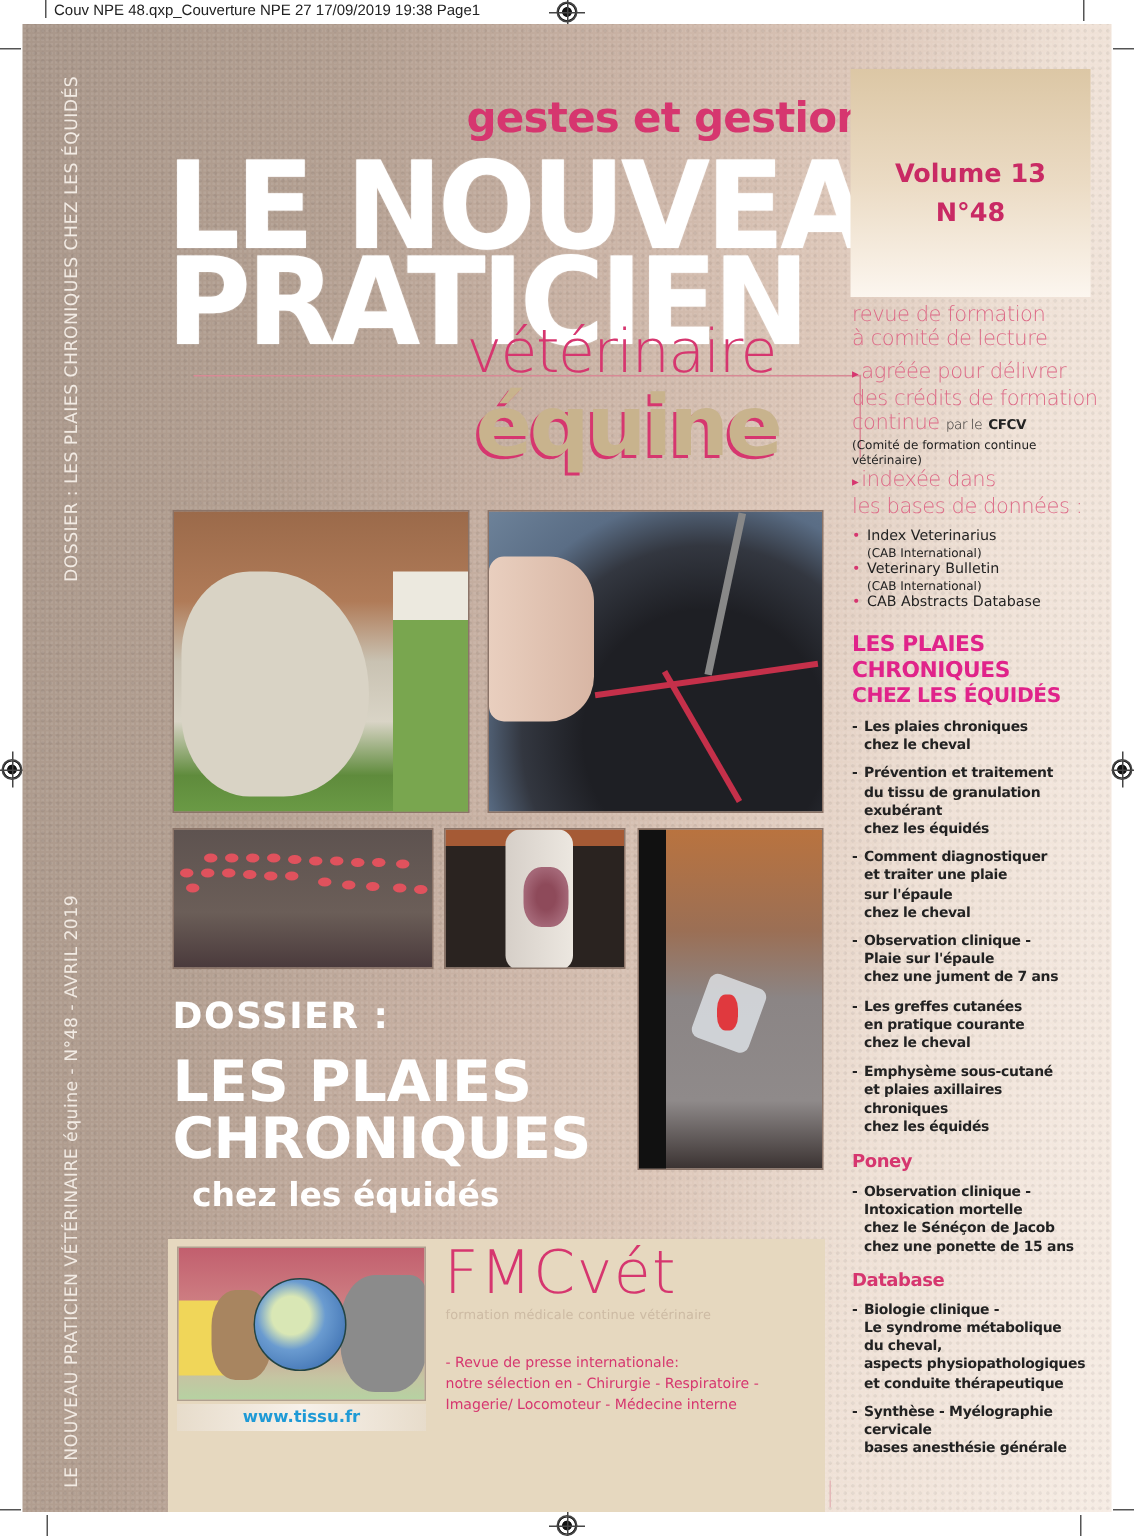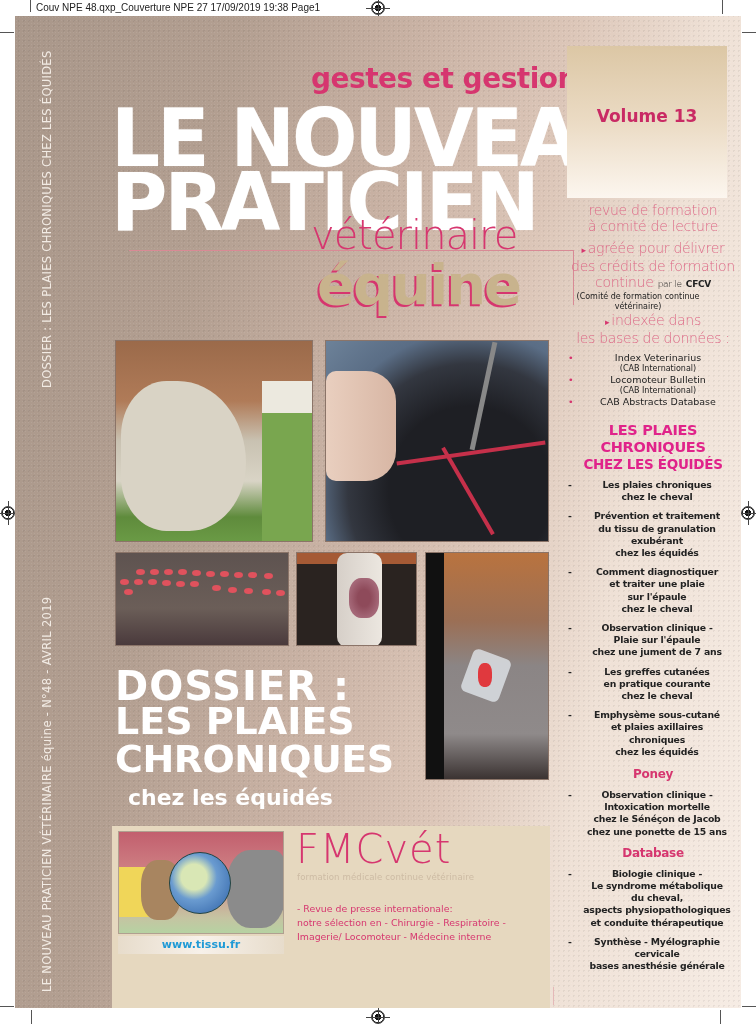--- a/index.html
+++ b/index.html
@@ -34,21 +34,21 @@
   .rule { position: absolute; left: 114px; top: 234px; width: 445px; height: 1px; background: #d88a95; }
   .rule-v { position: absolute; left: 558px; top: 234px; width: 1px; height: 55px; background: #d88a95; }
   .equine { position: absolute; left: 302px; top: 236px; font-family: "DejaVu Sans", sans-serif; font-weight: 900; font-size: 56px; color: #c8b38d; letter-spacing: -2px; text-shadow: -2px 2px 0 #d6366f; }
 
   
   .vol-box { position: absolute; left: 552px; top: 30px; width: 160px; height: 152px; background: linear-gradient(180deg, #dcc7a5 0%, #ebdbc4 50%, #fcf6ef 100%); }
   .vol-text { position: absolute; left: 0; right: 0; text-align: center; color: #c92a64; font-family: "DejaVu Sans", sans-serif; font-weight: bold; font-size: 17px; }
   .vol-1 { top: 60px; }
   .vol-2 { top: 86px; }
 
-  .right-col { position: absolute; left: 553px; top: 186px; width: 170px; font-family: "DejaVu Sans", sans-serif; text-align: center; }
+  .right-col { position: absolute; left: 553px; top: 186px; width: 170px; font-family: "DejaVu Sans", sans-serif; }
   .lite { color: #d6366f; font-weight: 300; font-size: 14px; line-height: 16px; letter-spacing: -0.3px; }
   .lite.pink-soft { color: #dd6a87; }
   .tri { color: #d6366f; font-size: 9px; margin-right: 2px; }
   .small-dark { color: #222; font-size: 8px; line-height: 10px; }
   .bold-dark { color: #222; font-weight: bold; font-size: 9px; }
   .idx { list-style: none; margin-top: 6px; }
   .idx li { font-size: 9.5px; color: #222; line-height: 12px; padding-left: 10px; position: relative; }
   .idx li .bullet { position: absolute; left: 0; color: #d6366f; }
   .idx li .sub { display: block; font-size: 8px; line-height: 10px; }
 
@@ -72,21 +72,21 @@
   .p3 .dot { position: absolute; width: 9px; height: 6px; border-radius: 50%; background: #e0525d; }
   .p4 { left: 281px; top: 536px; width: 121px; height: 94px; background: linear-gradient(180deg, #a55a35 0 12%, #2a2320 12% 100%); }
   .p4 .leg { position: absolute; left: 40px; top: 0; width: 45px; height: 94px; background: linear-gradient(90deg, #d6cfc8, #ece7e0); border-radius: 10px; }
   .p4 .wound { position: absolute; left: 52px; top: 25px; width: 30px; height: 40px; background: radial-gradient(#8e4a5a 30%, #a46777 70%); border-radius: 40%; }
   .p5 { left: 410px; top: 536px; width: 124px; height: 228px; background: linear-gradient(180deg, #b9733f 0%, #9b6f55 30%, #8b8585 50%, #8f8a8a 80%, #3b3332 100%); }
   .p5 .bg { position: absolute; left: 0; top: 0; width: 18px; height: 228px; background: #111; }
   .p5 .dressing { position: absolute; left: 40px; top: 100px; width: 40px; height: 45px; background: rgba(230,235,240,0.75); transform: rotate(20deg); border-radius: 6px; }
   .p5 .red { position: absolute; left: 52px; top: 110px; width: 14px; height: 24px; background: #e0393e; border-radius: 40%; }
 
   .dossier { position: absolute; left: 100px; font-family: "DejaVu Sans", sans-serif; font-weight: 900; color: #ffffff; letter-spacing: -0.5px; white-space: nowrap; }
-  .d1 { top: 647px; font-size: 40px; letter-spacing: 1px; }
+  .d1 { top: 647px; font-size: 24px; letter-spacing: 1px; }
   .d2 { top: 683px; font-size: 38px; letter-spacing: 0px; }
   .d3 { top: 721px; font-size: 38px; letter-spacing: -0.5px; }
   .d4 { top: 769px; left: 113px; font-size: 22px; letter-spacing: 0px; }
 
   
   .fmc { position: absolute; left: 97px; top: 810px; width: 438px; height: 182px; background: #e6d8bf; }
   .fmc-img { position: absolute; left: 6px; top: 5px; width: 166px; height: 103px; background: linear-gradient(180deg, #c25f6e 0%, #d28a8a 50%, #c5c4a2 85%, #b6d2a2 100%); border: 1px solid #b0a090; overflow: hidden; }
   .fmc-img .hay { position: absolute; left: 0; top: 35px; width: 40px; height: 50px; background: #f0d659; }
   .fmc-img .horse { position: absolute; left: 22px; top: 28px; width: 40px; height: 60px; background: #a88560; border-radius: 40% 40% 40% 40%; }
   .fmc-img .globe { position: absolute; left: 50px; top: 20px; width: 62px; height: 62px; border-radius: 50%; background: radial-gradient(circle at 40% 40%, #d9e7b5 0 25%, #6a9bd0 45%, #2c5fa5 100%); border: 1px solid #244; }
@@ -126,35 +126,36 @@
   <div class="subtitle-top">gestes et gestion</div>
   <div class="title title-1">LE NOUVEAU</div>
   <div class="title title-2">PRATICIEN</div>
   <div class="veterinaire">vétérinaire</div>
   <div class="rule"></div>
   <div class="rule-v"></div>
   <div class="equine">équine</div>
 
   <div class="vol-box">
     <div class="vol-text vol-1">Volume 13</div>
+    <div class="vol-text vol-2">N°48</div>
   </div>
 
   <div class="right-col">
     <div class="lite pink-soft">revue de formation</div>
     <div class="lite pink-soft">à comité de lecture</div>
     <div style="height:6px"></div>
     <div class="lite pink-soft"><span class="tri">▸</span><span>agréée pour délivrer</span></div>
     <div class="lite pink-soft">des crédits de formation</div>
     <div class="lite pink-soft"><span>continue</span> <span class="small-dark" style="font-size:9px">par le</span> <span class="bold-dark">CFCV</span></div>
     <div class="small-dark" style="width:140px">(Comité de formation continue vétérinaire)</div>
     <div class="lite pink-soft"><span class="tri">▸</span><span>indexée dans</span></div>
     <div class="lite pink-soft">les bases de données :</div>
     <ul class="idx">
       <li><span class="bullet">•</span><span>Index Veterinarius</span><span class="sub">(CAB International)</span></li>
-      <li><span class="bullet">•</span><span>Locomoteur Bulletin</span><span class="sub">(CAB International)</span></li>
+      <li><span class="bullet">•</span><span>Veterinary Bulletin</span><span class="sub">(CAB International)</span></li>
       <li><span class="bullet">•</span><span>CAB Abstracts Database</span></li>
     </ul>
 
     <div style="height:14px"></div>
     <div class="sec-head" style="font-size:14.5px">LES PLAIES</div>
     <div class="sec-head" style="font-size:14.5px">CHRONIQUES</div>
     <div class="sec-head">CHEZ LES ÉQUIDÉS</div>
     <ul class="toc">
       <li><span class="dash">-</span><span>Les plaies chroniques
 chez le cheval</span></li>

